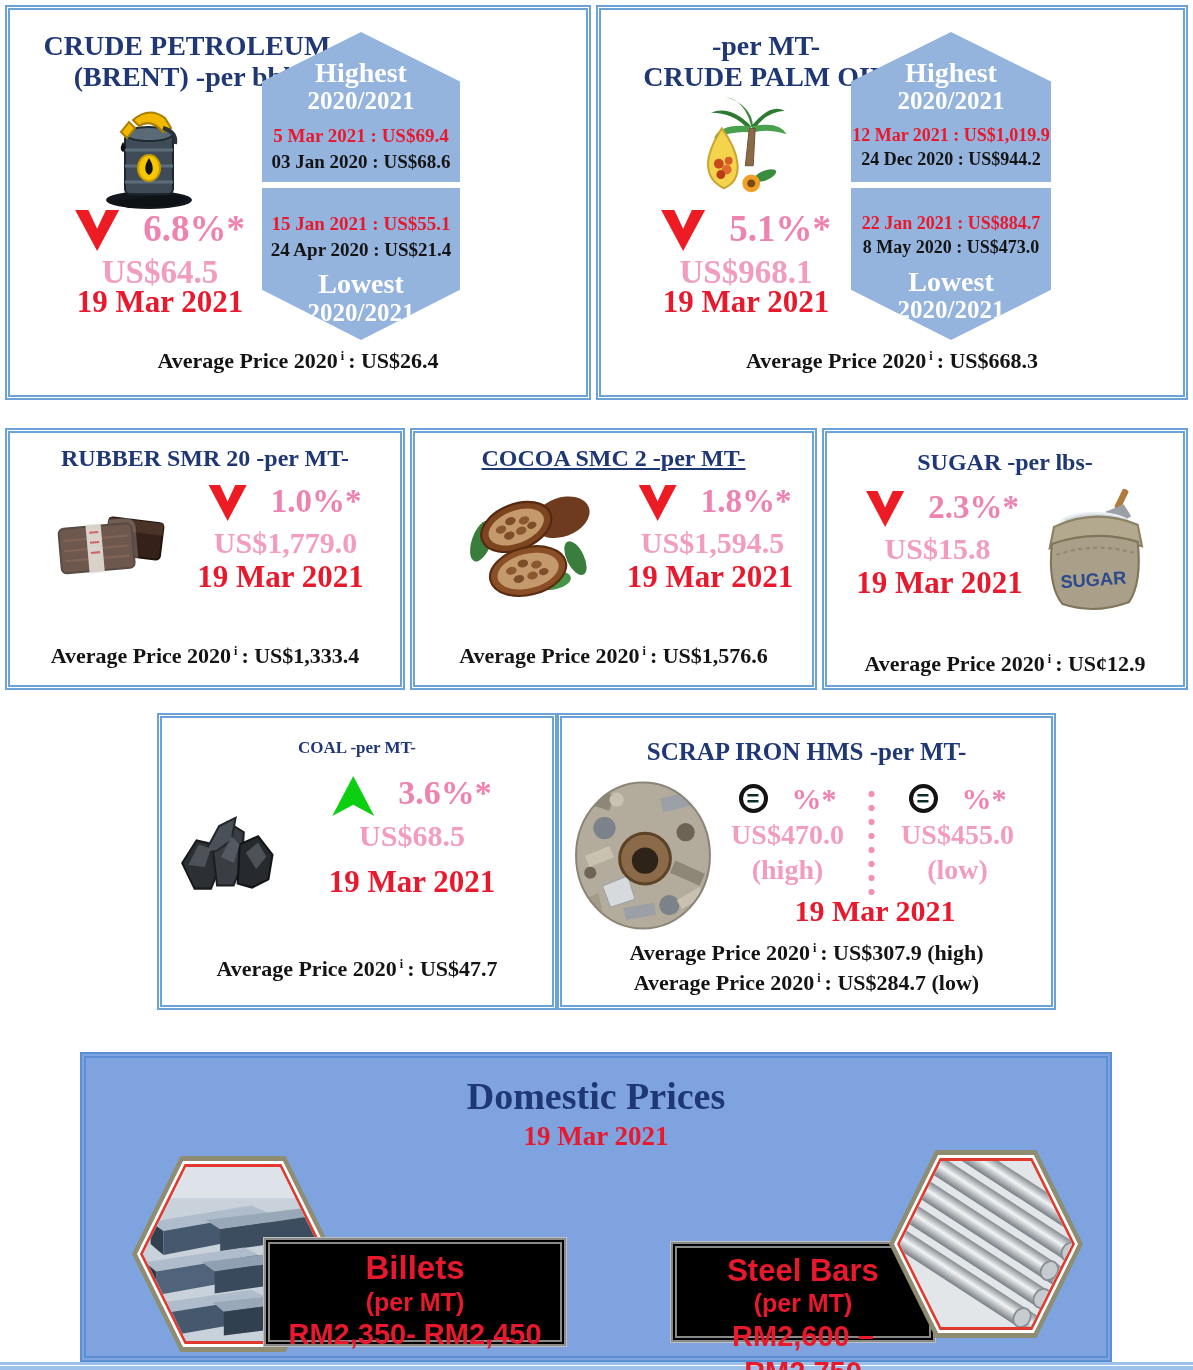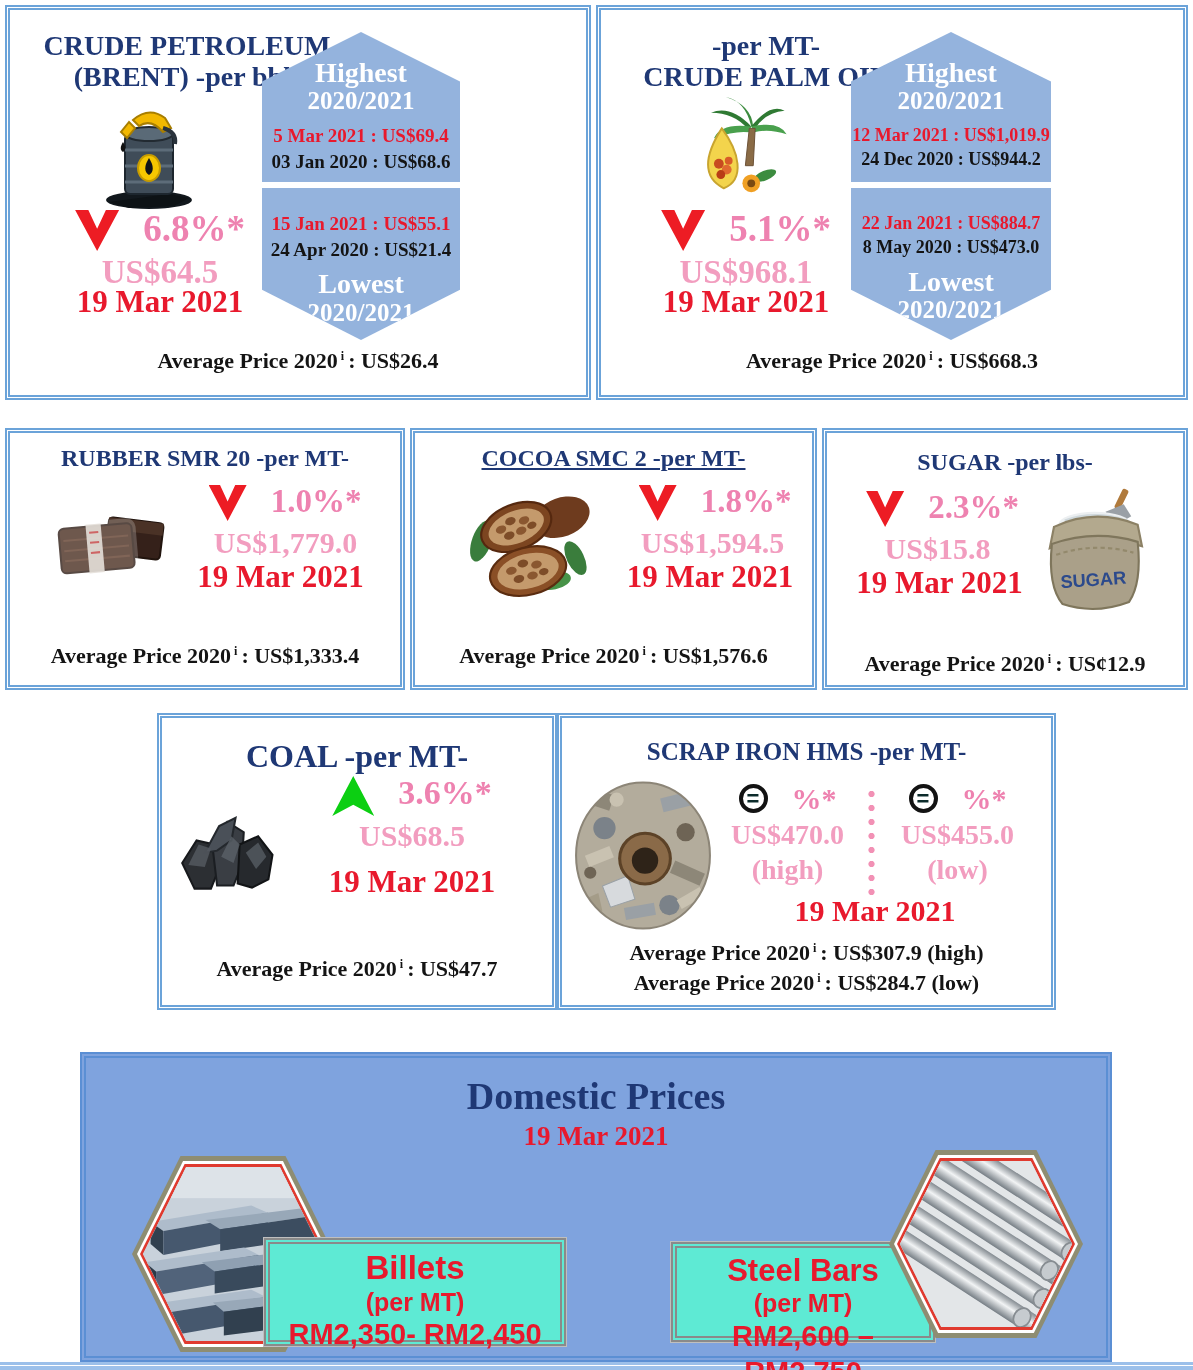--- a/index.html
+++ b/index.html
@@ -40,21 +40,21 @@
   .hx-row.sm{font-size:18px;}
   .hx-sp{height:7px;}
   .eq-icon{width:29px;height:29px;border:4px solid #131313;border-radius:50%;
            display:inline-flex;align-items:center;justify-content:center;box-sizing:border-box;
            font-family:"Liberation Sans",sans-serif;font-size:22px;font-weight:bold;color:#0c2b2b;line-height:1;flex:0 0 auto;}
   .dotline{width:9px;background-image:radial-gradient(circle at 4.5px 6px,#f291b5 2.7px,rgba(255,255,255,0) 3.5px);
            background-size:9px 14px;background-repeat:repeat-y;}
   .dom{background:#7fa3de;border:6px double #5b8fd4;}
   .dom-title{font-size:38px;line-height:1.1;}
   .dom-date{font-size:27px;line-height:1.1;}
-  .pricebox{position:absolute;background:#5eead4;border:6px double #8a8a8a;box-shadow:0 0 0 1px #bfbfbf;
+  .pricebox{position:absolute;background:#000000;border:6px double #8a8a8a;box-shadow:0 0 0 1px #bfbfbf;
             text-align:center;font-family:"Liberation Sans",sans-serif;font-weight:bold;color:#e8192d;box-sizing:border-box;}
   .pb-name{font-size:33px;line-height:1.2;margin-top:4px;}
   .pb-unit{font-size:25px;line-height:1.15;}
   .pb-range{font-size:29px;line-height:1.25;}
   .hexframe{clip-path:polygon(24% 0,76% 0,100% 50%,76% 100%,24% 100%,0 50%);box-sizing:border-box;width:100%;height:100%;}
   .hf1{background:#8e8d72;padding:5px;}
   .hf2{background:#ffffff;padding:3px;}
   .hf3{background:#e03a2f;padding:3px;}
   .hf4{background:#cfd6dd;overflow:hidden;}
   .hf4 svg{display:block;width:100%;height:100%;}
@@ -243,21 +243,21 @@
       <path d="M12 56 Q8 95 22 112 Q52 122 84 110 Q96 92 92 54 Q52 42 12 56 Z" fill="#aaa089" stroke="#7f765c" stroke-width="2"></path>
       <path d="M16 66 q36 -12 72 -2" stroke="#93896c" stroke-width="2" fill="none" stroke-dasharray="4 3"></path>
       <text x="51" y="95" font-size="17" font-weight="bold" fill="#2c4a8c" text-anchor="middle" transform="rotate(-4 51 95)" font-family="Liberation Sans, sans-serif">SUGAR</text>
     </svg>
     <div class="abs ctr avg" style="left:0;right:0;top:218px;">
       <span>Average Price 2020</span><sup>i</sup><span>: US¢12.9</span>
     </div>
   </section>
 
   <section class="panel" style="left:157px;top:713px;width:400px;height:297px;">
-    <div class="abs ctr blue t-sub" style="left:0;right:0;top:20px;font-size:32px;">COAL -per MT-</div>
+    <div class="abs ctr blue t-sub" style="left:0;right:0;top:20px;font-size:17px;">COAL -per MT-</div>
     <svg class="abs" style="left:12px;top:68px;" width="118" height="118" viewBox="0 0 115 105">
       <polygon points="20,95 8,70 22,48 40,52 44,75 36,95" fill="#2c2f33" stroke="#17191c" stroke-width="2"></polygon>
       <polygon points="42,92 38,58 52,30 68,40 66,72 58,92" fill="#3a3e44" stroke="#1b1e22" stroke-width="2"></polygon>
       <polygon points="62,90 64,52 82,44 96,62 92,86 76,94" fill="#26292d" stroke="#121416" stroke-width="2"></polygon>
       <polygon points="30,60 44,34 60,26 56,48 42,58" fill="#4a5058" stroke="#24282d" stroke-width="2"></polygon>
       <polygon points="14,72 24,52 36,56 30,74" fill="#53585f" opacity="0.85"></polygon>
       <polygon points="70,60 82,50 90,64 80,76" fill="#5a6067" opacity="0.75"></polygon>
       <polygon points="46,64 56,44 64,52 58,70" fill="#60666e" opacity="0.7"></polygon>
     </svg>
     <div class="abs changerow" style="left:135px;top:58px;width:230px;">

